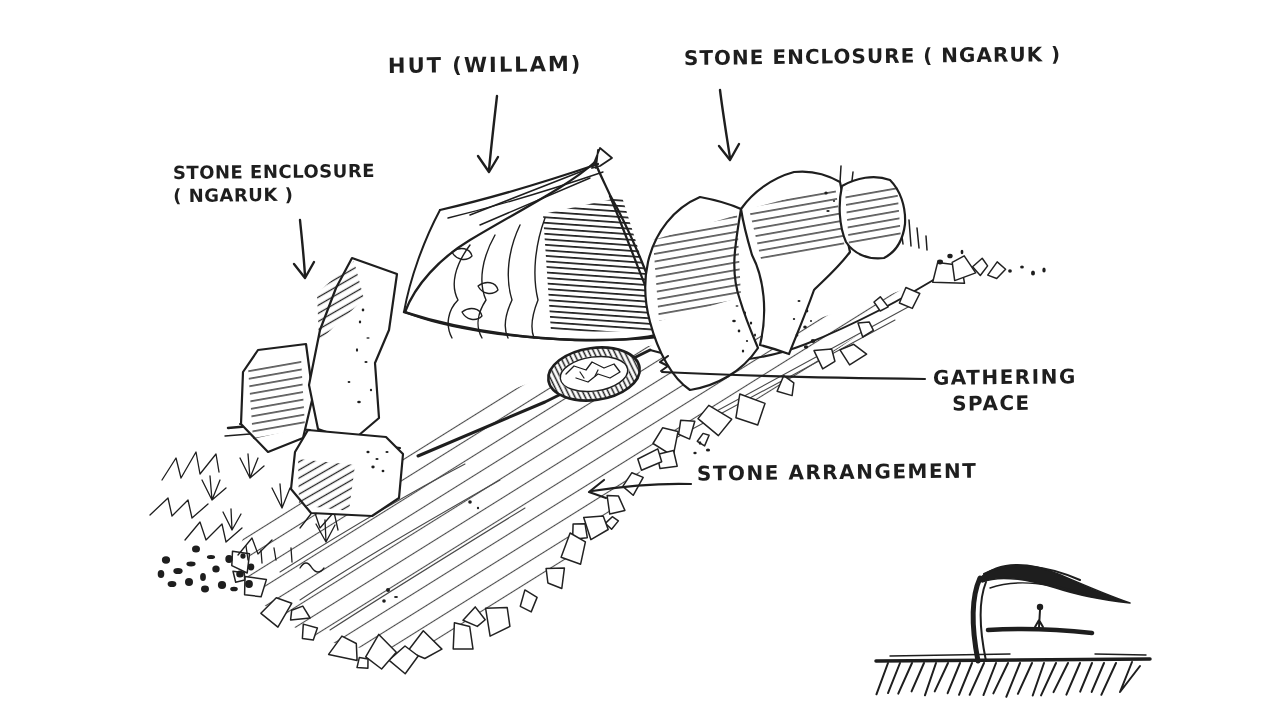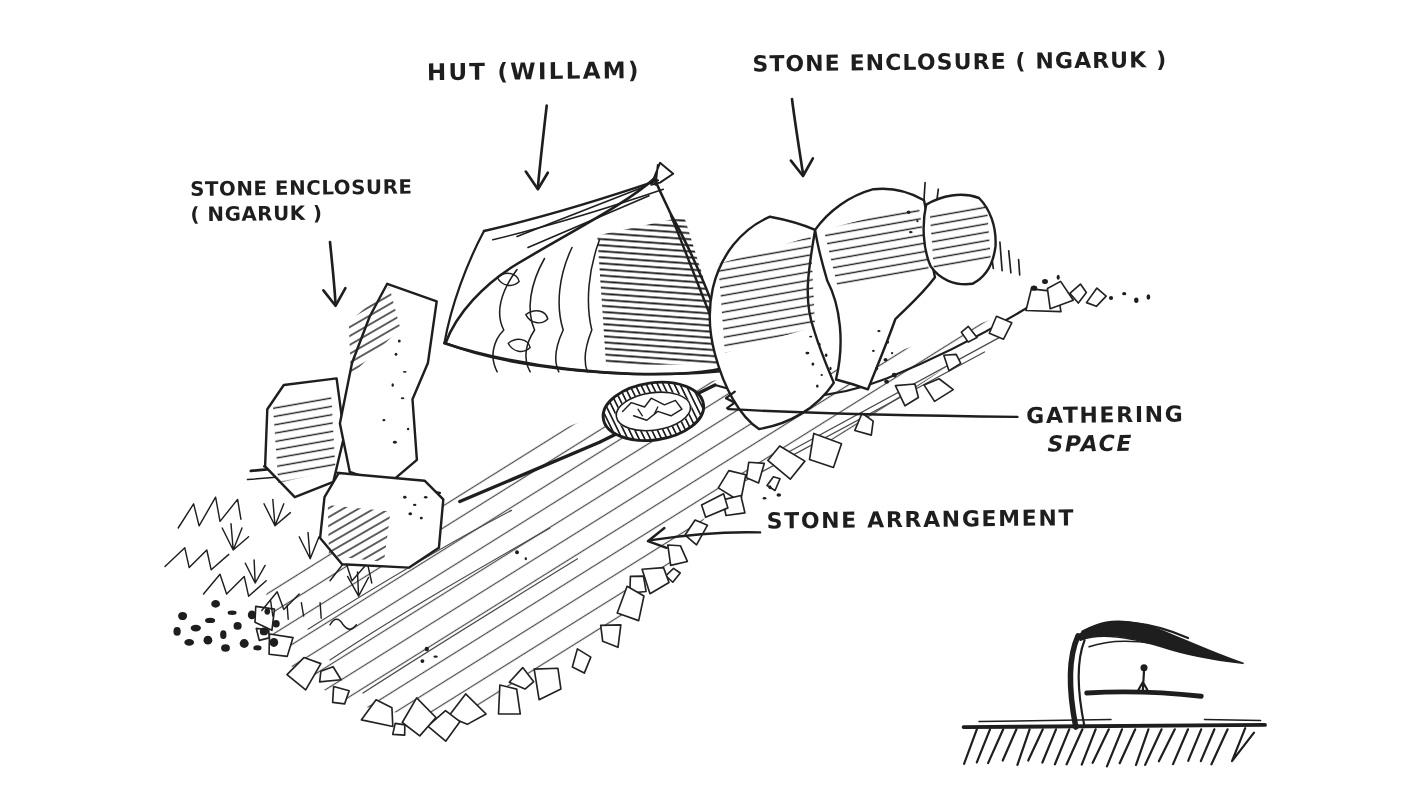--- a/index.html
+++ b/index.html
@@ -5,21 +5,21 @@
   html,body{margin:0;padding:0;background:#fff;}
   .stage{position:relative;width:1280px;height:720px;background:var(--paper,#fff);overflow:hidden;
          font-family:"DejaVu Sans","Liberation Sans",sans-serif;}
   .stage svg{position:absolute;left:0;top:0;}
   .lbl{position:absolute;color:var(--ink,#1e1e1e);font-weight:bold;white-space:pre;line-height:1.28;
        transform:rotate(-0.6deg);user-select:none;}
   .lbl-hut{left:388px;top:52px;font-size:21px;letter-spacing:2px;}
   .lbl-encl-right{left:684px;top:44px;font-size:20px;letter-spacing:1px;}
   .lbl-encl-left{left:173px;top:160px;font-size:18px;letter-spacing:0.5px;}
   .lbl-gathering{left:933px;top:365px;font-size:20px;letter-spacing:1.5px;}
-  .lbl-gathering .line2{display:block;margin-left:19px;font-style:italic;}
+  .lbl-gathering .line2{display:block;margin-left:19px;}
   .lbl-arrangement{left:697px;top:460px;font-size:20px;letter-spacing:1.5px;}
   .ink{stroke:#1e1e1e;fill:none;stroke-linecap:round;stroke-linejoin:round;}
   .thin{stroke:#4a4a4a;fill:none;stroke-linecap:round;}
 </style>
 </head>
 <body>
 
 <div class="stage">
 
 <svg width="1280" height="720" viewBox="0 0 1280 720">

